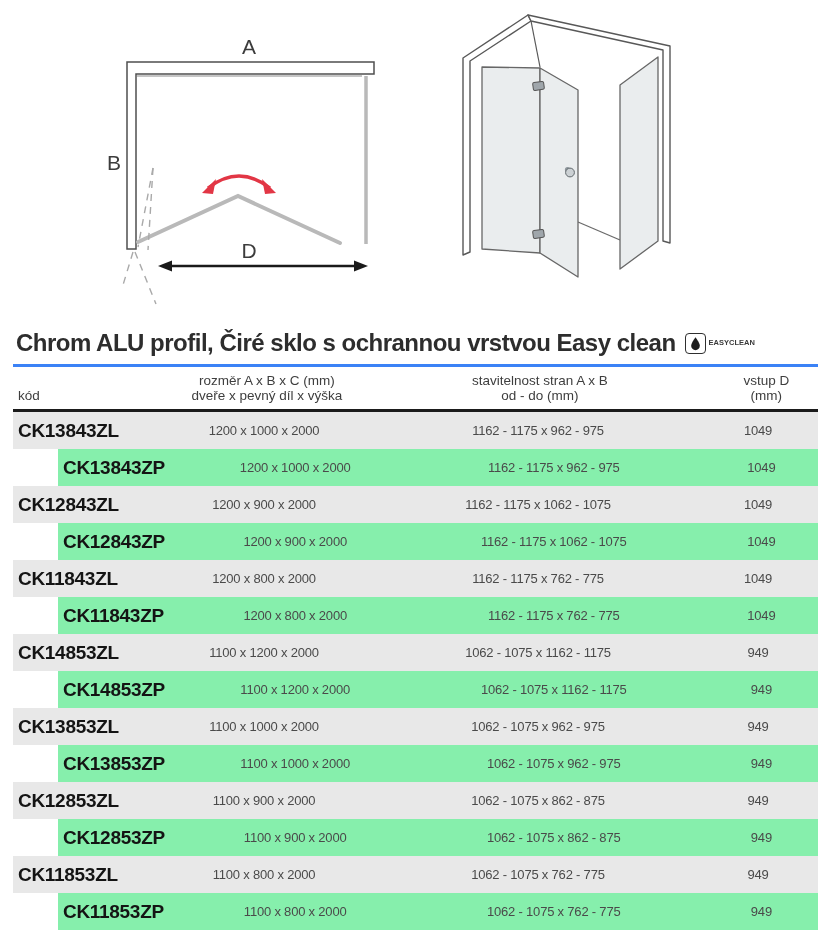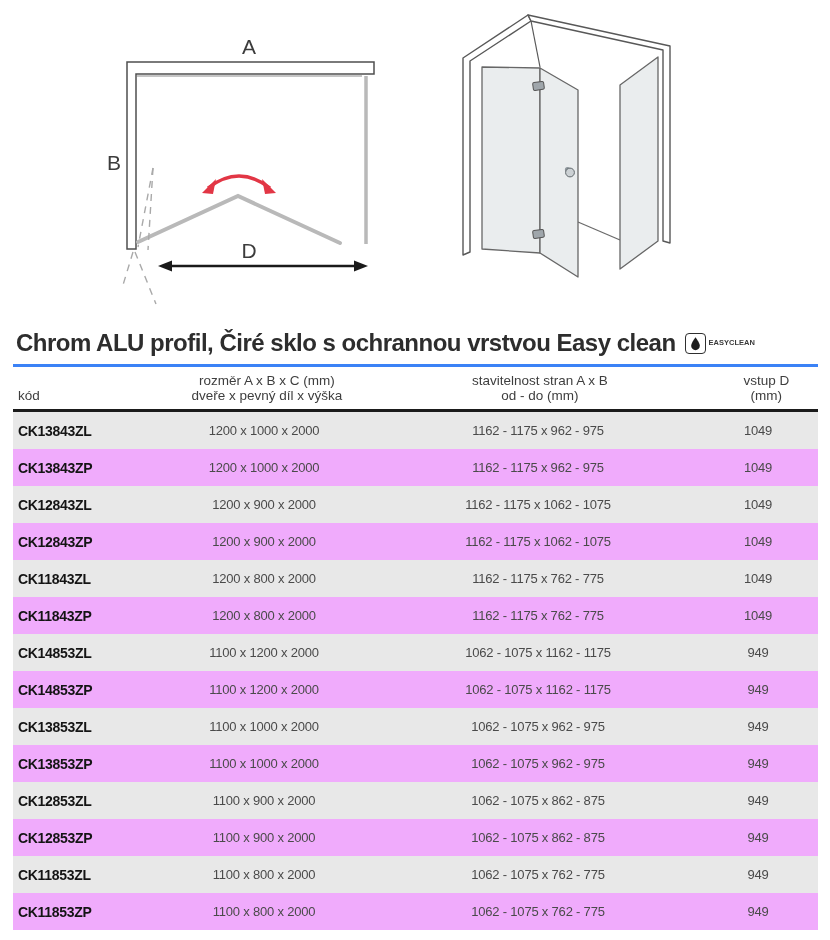--- a/index.html
+++ b/index.html
@@ -15,27 +15,27 @@
   .ec-badge{display:flex;align-items:center;gap:3px;}
   .ec-box{width:21px;height:21px;border:1.6px solid #2f2f2f;border-radius:4px;display:flex;align-items:center;justify-content:center;background:#fff;box-sizing:border-box;}
   .ec-text{display:flex;flex-direction:row;font-size:7.5px;font-weight:bold;color:#3a3a3a;line-height:7.5px;letter-spacing:0;}
   
   .spec-table{position:absolute;top:364px;left:13px;width:805px;}
   .thead{border-top:3px solid #3b82f6;border-bottom:3px solid #1b1b1b;padding:7px 0 6px 0;display:flex;align-items:flex-end;gap:37px;}
   .hcell{font-size:13.5px;color:#3e3e3e;line-height:14.5px;}
   .hcell .l2{display:block;}
   .trow{display:flex;align-items:center;height:37px;}
   .trow.odd{background:#e8e8e8;}
-  .trow.even{background:#f0abfc;}
+  .trow.even{background:#86efac;margin-left:45px;}
   .cell{font-size:13px;color:#4a4a4a;letter-spacing:-0.2px;}
   .c-kod{width:137px;text-align:left;padding-left:5px;box-sizing:border-box;}
   .c-rozmer{width:228px;text-align:center;}
   .c-stav{width:320px;text-align:center;}
   .c-vstup{width:120px;text-align:center;}
-  .trow .c-kod{font-weight:bold;color:#141414;font-size:14px;letter-spacing:-0.3px;}
+  .trow .c-kod{font-weight:bold;color:#141414;font-size:19px;letter-spacing:-0.3px;}
 </style>
 </head>
 <body>
 
 <div class="page">
 
   <svg class="diagrams" viewBox="0 0 830 320">
 
     <g>
 

